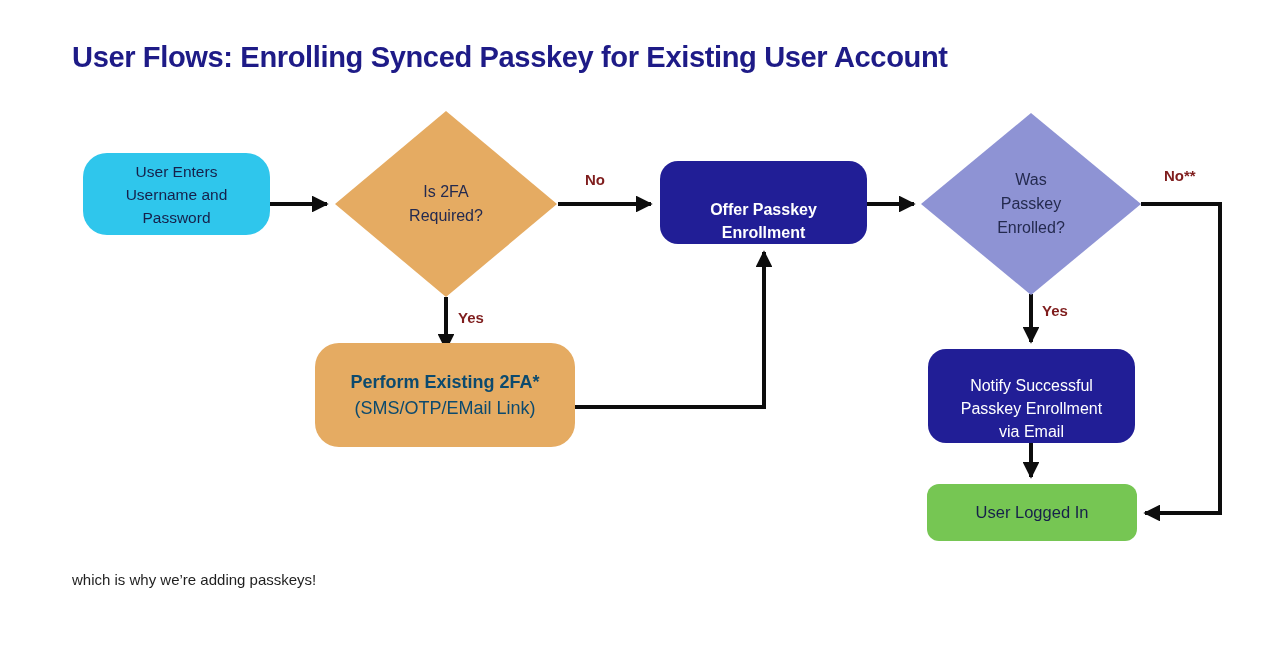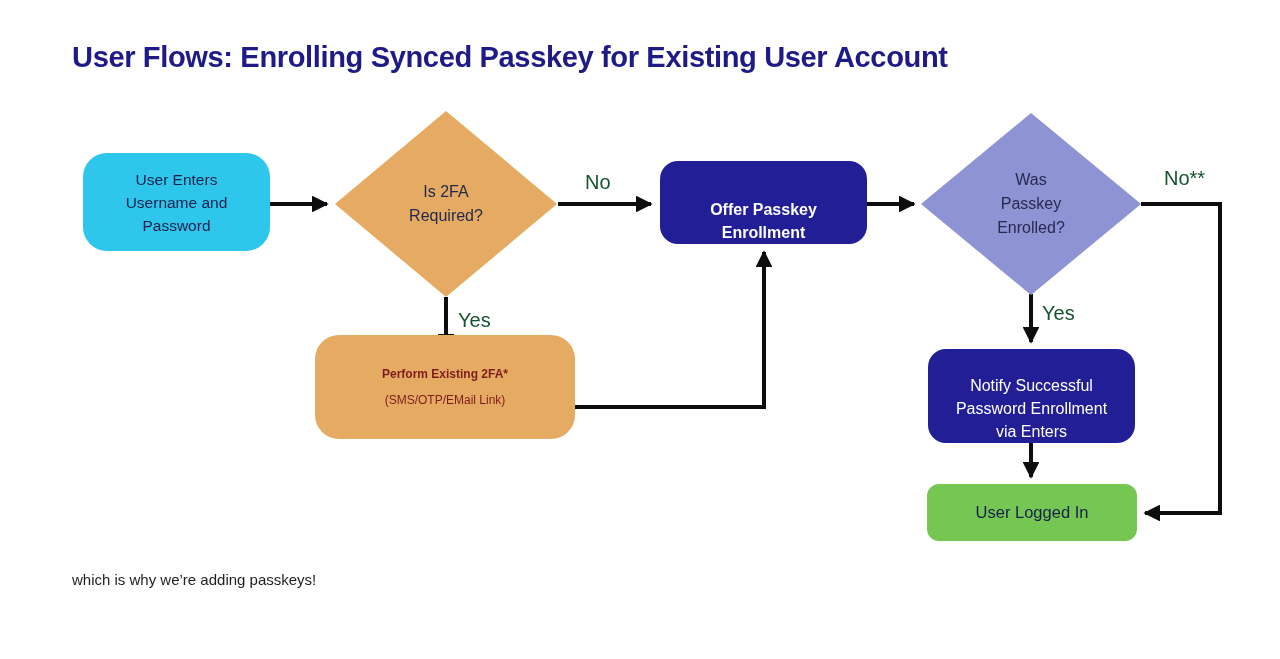--- a/index.html
+++ b/index.html
@@ -16,39 +16,39 @@
     font-size:30px;font-weight:bold;letter-spacing:-0.4px;
     color:var(--title);transform:scaleX(0.97);transform-origin:left center;
     font-family:"Liberation Sans", sans-serif;
   }
 
   .node{position:absolute;display:flex;align-items:center;justify-content:center;
         text-align:center;line-height:23px;}
   .rect{border-radius:20px;}
   .node .txt div{white-space:nowrap;}
 
-  .start{left:59px;top:153px;width:187px;height:98px;background:var(--cyan);
+  .start{left:59px;top:153px;width:187px;height:82px;background:var(--cyan);
          color:var(--darktext);font-size:15.5px;border-radius:24px;}
   .offer{left:636px;top:161px;width:207px;height:83px;background:var(--navy);
          color:#ffffff;font-size:16px;font-weight:bold;border-radius:18px;align-items:flex-end;}
-  .perform{left:291px;top:335px;width:260px;height:104px;background:var(--orange);
-         color:#7f1d1d;font-size:12px;border-radius:24px;line-height:26px;}
+  .perform{left:291px;top:343px;width:260px;height:104px;background:var(--orange);
+         color:#0c4a6e;font-size:18px;border-radius:24px;line-height:26px;}
   .perform .l1{font-weight:bold;}
   .notify{left:904px;top:349px;width:207px;height:94px;background:var(--navy);
          color:#ffffff;font-size:16px;border-radius:18px;align-items:flex-end;}
   .logged{left:903px;top:484px;width:210px;height:57px;background:var(--green);
          color:var(--darktext);font-size:16.5px;border-radius:12px;}
 
   .diamond{position:absolute;display:flex;align-items:center;justify-content:center;
          text-align:center;font-size:16px;line-height:24px;color:#242a4f;
          clip-path:polygon(50% 0, 100% 50%, 50% 100%, 0 50%);}
   .d2fa{left:311px;top:111px;width:222px;height:186px;background:var(--orange);}
   .dwas{left:897px;top:113px;width:220px;height:182px;background:var(--purple);}
 
-  .edge-label{position:absolute;font-size:20px;font-weight:normal;color:#14532d;}
+  .edge-label{position:absolute;font-size:15px;font-weight:bold;color:#7f1d1d;}
 
   .footnote{position:absolute;left:48px;color:#1f1f1f;font-size:15px;line-height:21px;}
   .fn1{top:569px;width:1190px;}
   .fn2{top:626px;width:1190px;}
 </style>
 </head>
 <body>
 
 <div id="canvas">
 
@@ -103,22 +103,22 @@
     <div class="txt">
       <div>Was</div>
       <div>Passkey</div>
       <div>Enrolled?</div>
     </div>
   </div>
 
   <div class="node rect notify">
     <div class="txt">
       <div>Notify Successful</div>
-      <div>Password Enrollment</div>
-      <div>via Enters</div>
+      <div>Passkey Enrollment</div>
+      <div>via Email</div>
     </div>
   </div>
 
   <div class="node rect logged">
     <div class="txt">
       <div>User Logged In</div>
     </div>
   </div>
 
   <div class="edge-label" style="left:561px;top:171px;">No</div>

